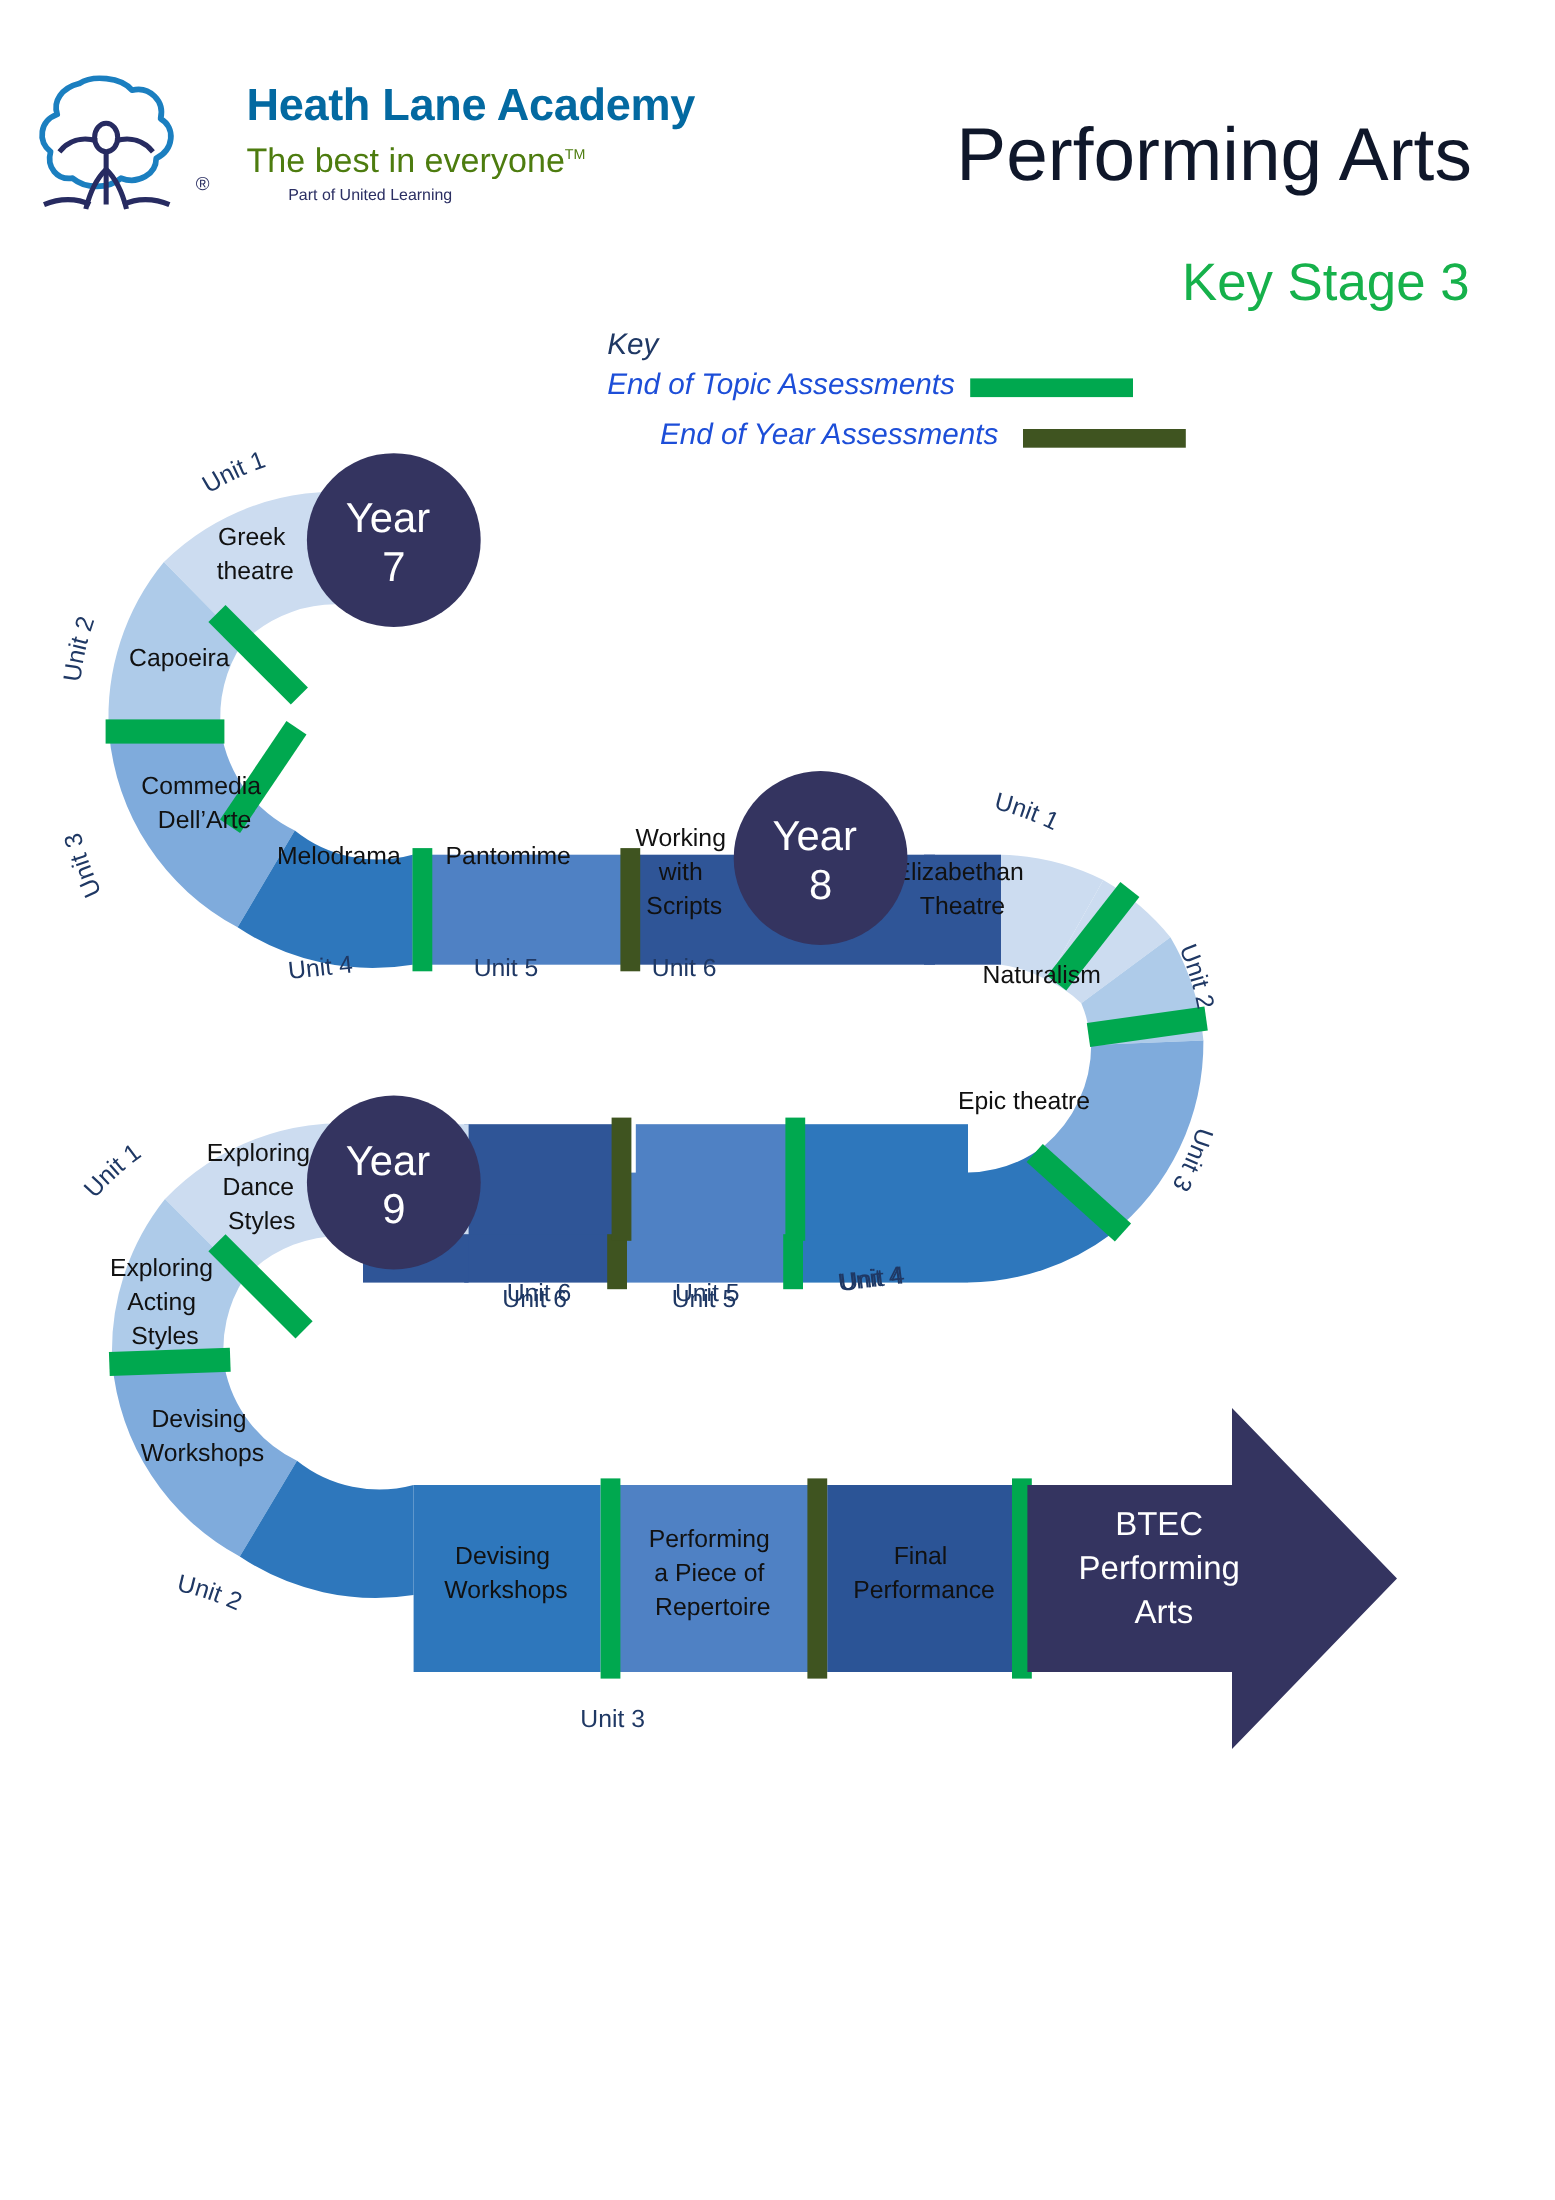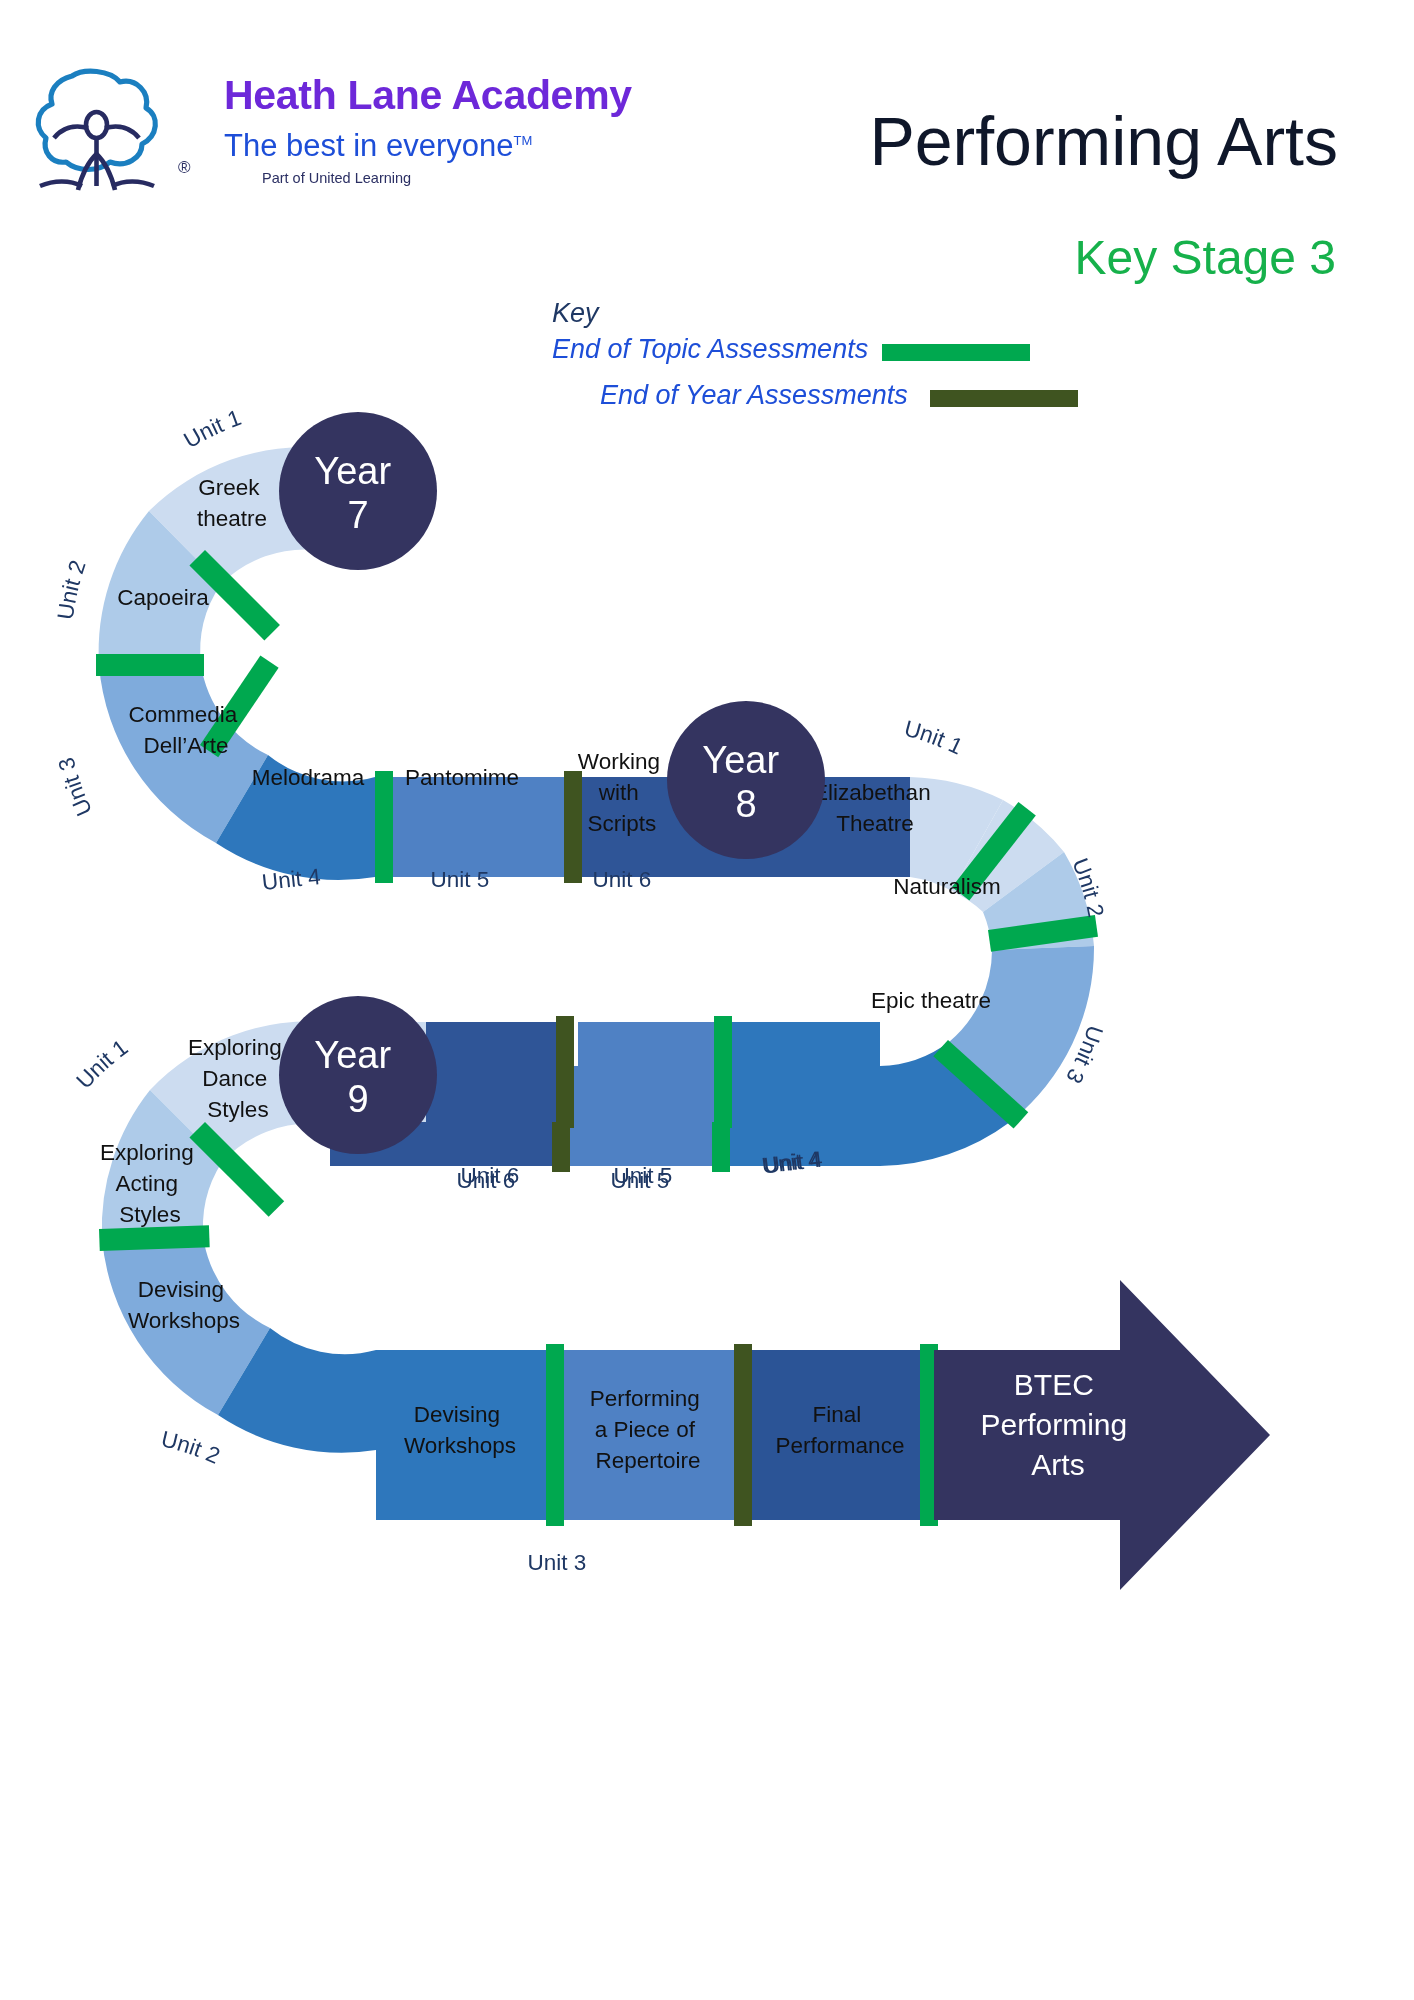--- a/index.html
+++ b/index.html
@@ -15,26 +15,26 @@
   }
 
   
   #header { position: absolute; left: 0; top: 0; width: 1414px; height: 420px; }
 
   #logo-block { position: absolute; left: 26px; top: 62px; width: 520px; height: 140px; }
   #logo-mark { position: absolute; left: 0px; top: 0px; width: 160px; height: 132px; }
   #logo-reg { position: absolute; left: 152px; top: 96px; font-size: 17px; color: #2b2f63; }
   #logo-name {
     position: absolute; left: 198px; top: 10px;
-    font-size: 41px; font-weight: bold; color: #6d28d9;
+    font-size: 41px; font-weight: bold; color: #0369a1;
     letter-spacing: -0.3px; white-space: nowrap;
   }
   #logo-tag {
     position: absolute; left: 198px; top: 66px;
-    font-size: 31px; color: #1d4ed8; white-space: nowrap;
+    font-size: 31px; color: #4d7c0f; white-space: nowrap;
   }
   #logo-tm { font-size: 13px; vertical-align: super; }
   #logo-sub {
     position: absolute; left: 236px; top: 108px;
     font-size: 14.5px; color: #2b2f63; white-space: nowrap;
   }
 
   #title-perf {
     position: absolute; right: 76px; top: 102px;
     font-size: 68px; color: #0f172a; white-space: nowrap;

